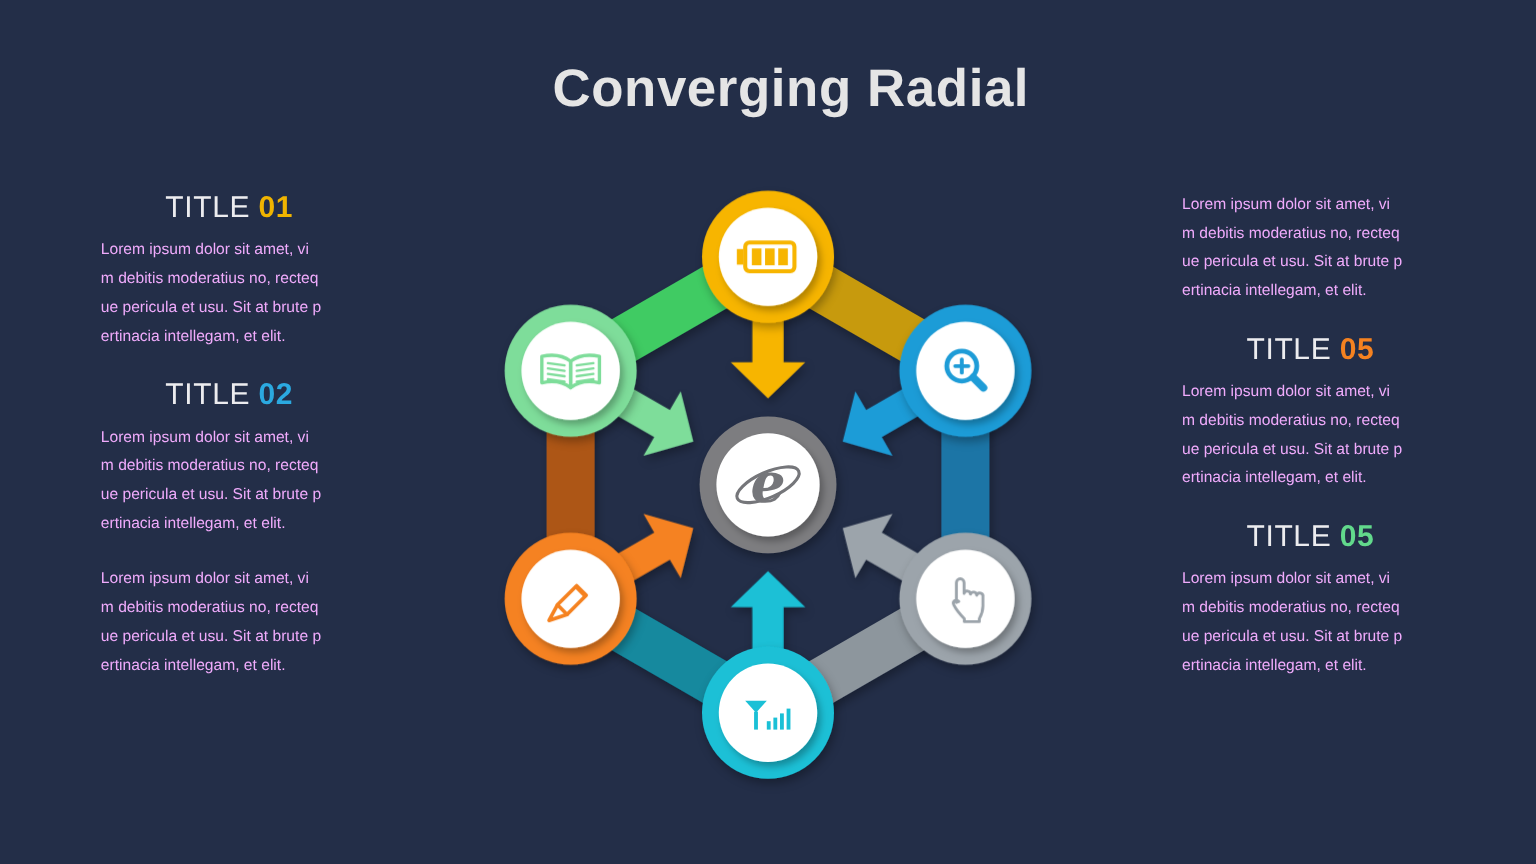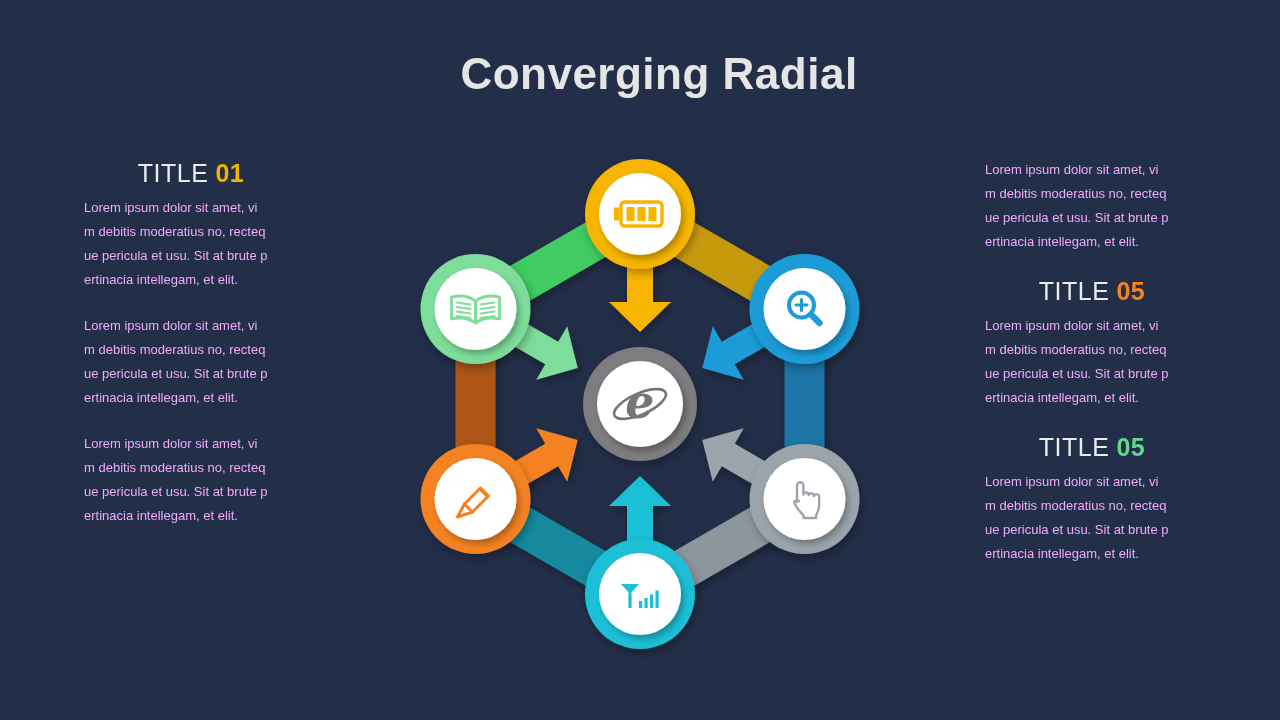--- a/index.html
+++ b/index.html
@@ -30,20 +30,23 @@
         <span>TITLE</span><span class="tb-num" style="color: rgb(240, 180, 0);">01</span>
       </div>
       <div class="tb-body">
         <div>Lorem ipsum dolor sit amet, vi</div>
         <div>m debitis moderatius no, recteq</div>
         <div>ue pericula et usu. Sit at brute p</div>
         <div>ertinacia intellegam, et elit.</div>
       </div>
     </div>
     <div>
+      <div class="tb-title">
+        <span>TITLE</span><span class="tb-num" style="color: rgb(43, 169, 224);">02</span>
+      </div>
       <div class="tb-body">
         <div>Lorem ipsum dolor sit amet, vi</div>
         <div>m debitis moderatius no, recteq</div>
         <div>ue pericula et usu. Sit at brute p</div>
         <div>ertinacia intellegam, et elit.</div>
       </div>
     </div>
     <div>
       <div class="tb-body">
         <div>Lorem ipsum dolor sit amet, vi</div>

